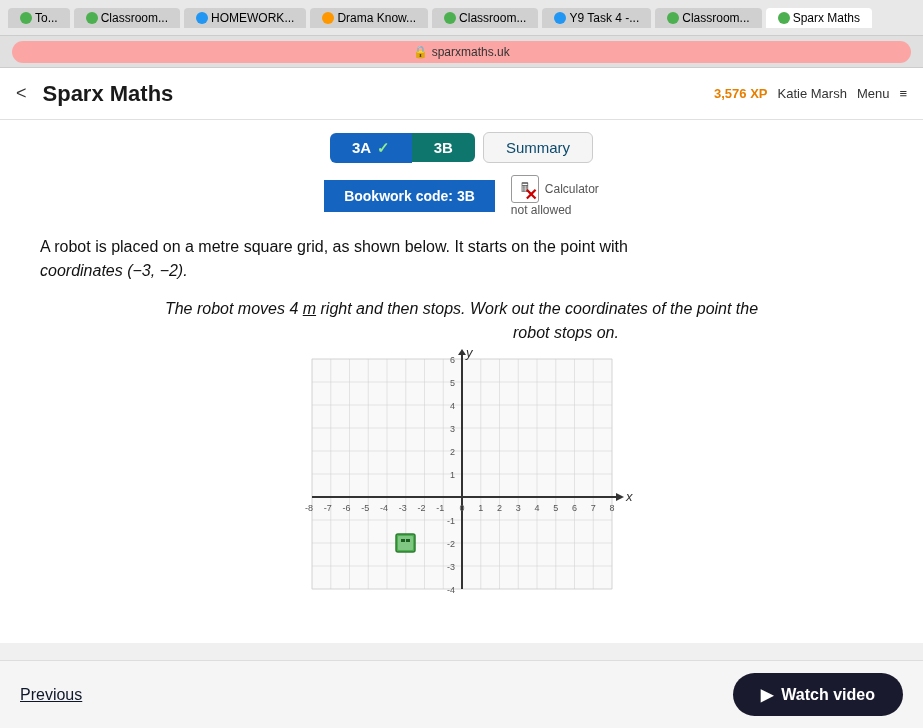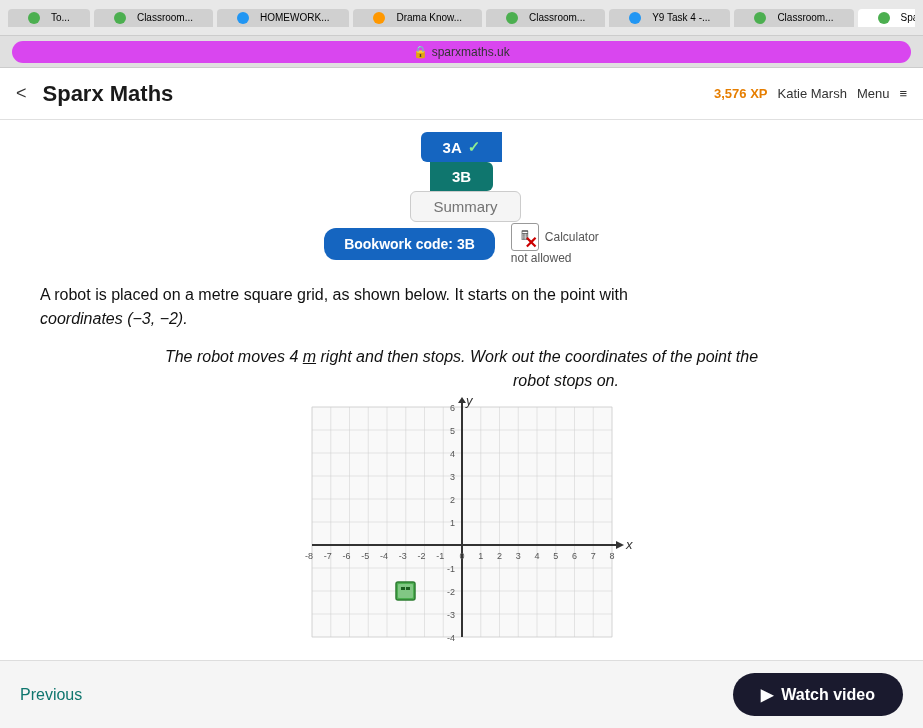--- a/index.html
+++ b/index.html
@@ -25,43 +25,43 @@
     .browser-tabs {
       display: flex;
       align-items: center;
       gap: 4px;
       font-size: 10px;
       overflow: hidden;
     }
     .browser-tab {
       background: #d0d0d0;
       border-radius: 4px 4px 0 0;
-      padding: 3px 20px;
-      font-size: 10px;
+      padding: 3px 12px;
+      font-size: 12px;
       white-space: nowrap;
       display: flex;
       align-items: center;
-      gap: 11px;
+      gap: 3px;
     }
     .browser-tab.active { background: #fff; }
     .tab-icon { width: 12px; height: 12px; border-radius: 50%; display: inline-block; }
     .tab-green { background: #4CAF50; }
     .tab-blue { background: #2196F3; }
     .tab-orange { background: #FF9800; }
     .address-bar-row {
       background: #e0e0e0;
       height: 32px;
       display: flex;
       align-items: center;
       padding: 0 12px;
       gap: 8px;
       border-bottom: 1px solid #ccc;
     }
     .address-bar {
-      background: #d946ef;
+      background: #fca5a5;
       border-radius: 12px;
       padding: 4px 14px;
       font-size: 12px;
       color: #333;
       flex: 1;
       text-align: center;
     }
 
     
     .sparx-header {
@@ -102,22 +102,21 @@
       background: #fff;
       padding: 12px 20px 16px;
     }
 
     
     .tabs-row {
       display: flex;
       justify-content: center;
       align-items: center;
       gap: 0;
-      margin-bottom: 1px;
-      flex-direction: column;
+      margin-bottom: 12px;
     }
     .tab-btn {
       padding: 6px 22px;
       font-size: 15px;
       font-weight: 600;
       cursor: pointer;
       border: none;
       border-radius: 0;
     }
     .tab-3a {
@@ -132,40 +131,40 @@
       color: #90EE90;
       font-weight: bold;
     }
     .tab-3b {
       background: #0f766e;
       color: #fff;
       border-radius: 0 6px 6px 0;
     }
     .tab-summary {
       background: #f5f5f5;
-      color: #737373;
+      color: #0c4a6e;
       border: 1px solid #ccc;
       border-radius: 6px;
       margin-left: 8px;
       font-weight: 500;
     }
 
     
     .bookwork-row {
       display: flex;
       justify-content: center;
       align-items: center;
       gap: 16px;
       margin-bottom: 18px;
     }
     .bookwork-btn {
       background: #1565C0;
       color: #fff;
       border: none;
-      border-radius: 12px;
+      border-radius: 0;
       padding: 8px 20px;
       font-size: 14px;
       font-weight: 600;
       cursor: pointer;
     }
     .calculator-info {
       display: flex;
       flex-direction: column;
       align-items: flex-start;
       font-size: 12px;
@@ -243,23 +242,24 @@
       padding: 0 20px;
       position: absolute;
       bottom: 0;
       left: 0;
       right: 0;
     }
     .prev-btn {
       background: transparent;
       border: none;
       font-size: 16px;
-      color: #0f766e;
+      color: #0f172a;
       cursor: pointer;
       font-weight: 500;
+      text-decoration: underline;
     }
     .watch-video-btn {
       background: #1a1a2e;
       color: #fff;
       border: none;
       border-radius: 24px;
       padding: 12px 28px;
       font-size: 16px;
       font-weight: 600;
       cursor: pointer;

